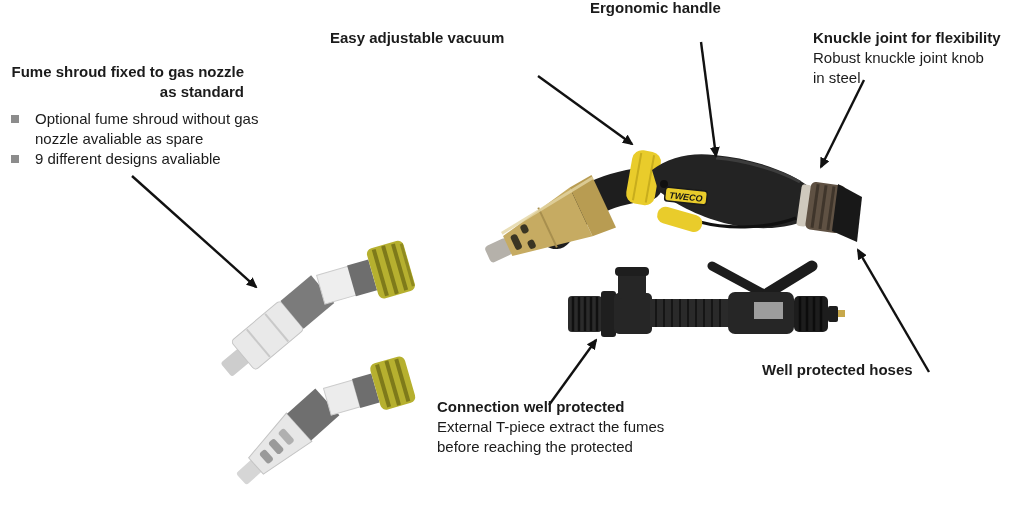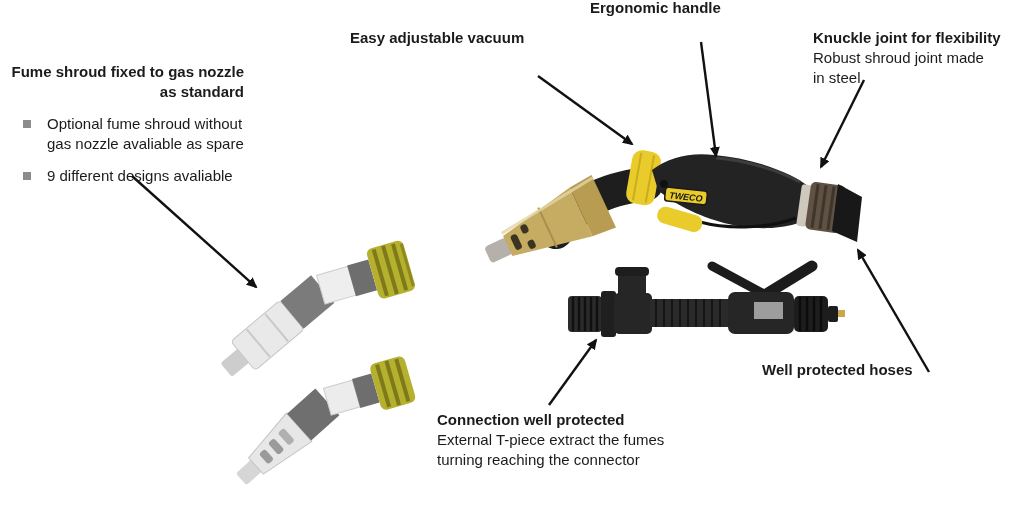--- a/index.html
+++ b/index.html
@@ -5,21 +5,21 @@
   html,body{margin:0;padding:0;background:#ffffff;}
   #stage{
     position:relative;width:1024px;height:507px;background:#ffffff;overflow:hidden;
     font-family:"Liberation Sans", sans-serif;color:#1b1b1b;
   }
   #scene{position:absolute;left:0;top:0;width:1024px;height:507px;}
   .callout{position:absolute;font-size:15px;line-height:20px;}
   .callout h3{margin:0;font-size:15px;font-weight:bold;line-height:20px;}
   .callout p{margin:0;}
   .bullets{list-style:none;margin:7px 0 0 0;padding:0;}
-  .bullets li{position:relative;padding-left:27px;margin:12px;}
+  .bullets li{position:relative;padding-left:27px;margin:0;}
   .sq{position:absolute;left:3px;top:6px;width:8px;height:8px;background:#8c8c8c;display:block;}
 </style>
 </head>
 <body>
 
 <div id="stage">
 
   <svg id="scene" viewBox="0 0 1024 507">
     <defs>
       <marker id="ah" markerWidth="11" markerHeight="10" refX="9" refY="5" orient="auto" markerUnits="userSpaceOnUse">
@@ -171,35 +171,35 @@
         <span class="sq"></span>
         <span>Optional fume shroud without gas nozzle avaliable as spare</span>
       </li>
       <li>
         <span class="sq"></span>
         <span>9 different designs avaliable</span>
       </li>
     </ul>
   </div>
 
-  <div class="callout" style="left:350px;top:28px;width:182px;">
+  <div class="callout" style="left:330px;top:28px;width:182px;">
     <h3>Easy adjustable vacuum</h3>
   </div>
 
   <div class="callout" style="left:590px;top:-2px;width:160px;">
     <h3>Ergonomic handle</h3>
   </div>
 
   <div class="callout" style="left:792px;top:28px;width:224px;margin-left:21px;">
     <h3>Knuckle joint for flexibility</h3>
-    <p style="max-width:186px;">Robust shroud joint made in steel</p>
-  </div>
-
-  <div class="callout" style="left:437px;top:410px;width:242px;">
+    <p style="max-width:186px;">Robust knuckle joint knob in steel</p>
+  </div>
+
+  <div class="callout" style="left:437px;top:397px;width:242px;">
     <h3>Connection well protected</h3>
-    <p>External T-piece extract the fumes turning reaching the connector</p>
+    <p>External T-piece extract the fumes before reaching the protected</p>
   </div>
 
   <div class="callout" style="left:737px;top:360px;width:234px;margin-left:25px;">
     <h3>Well protected hoses</h3>
   </div>
 
 </div>
 
 </body></html>

